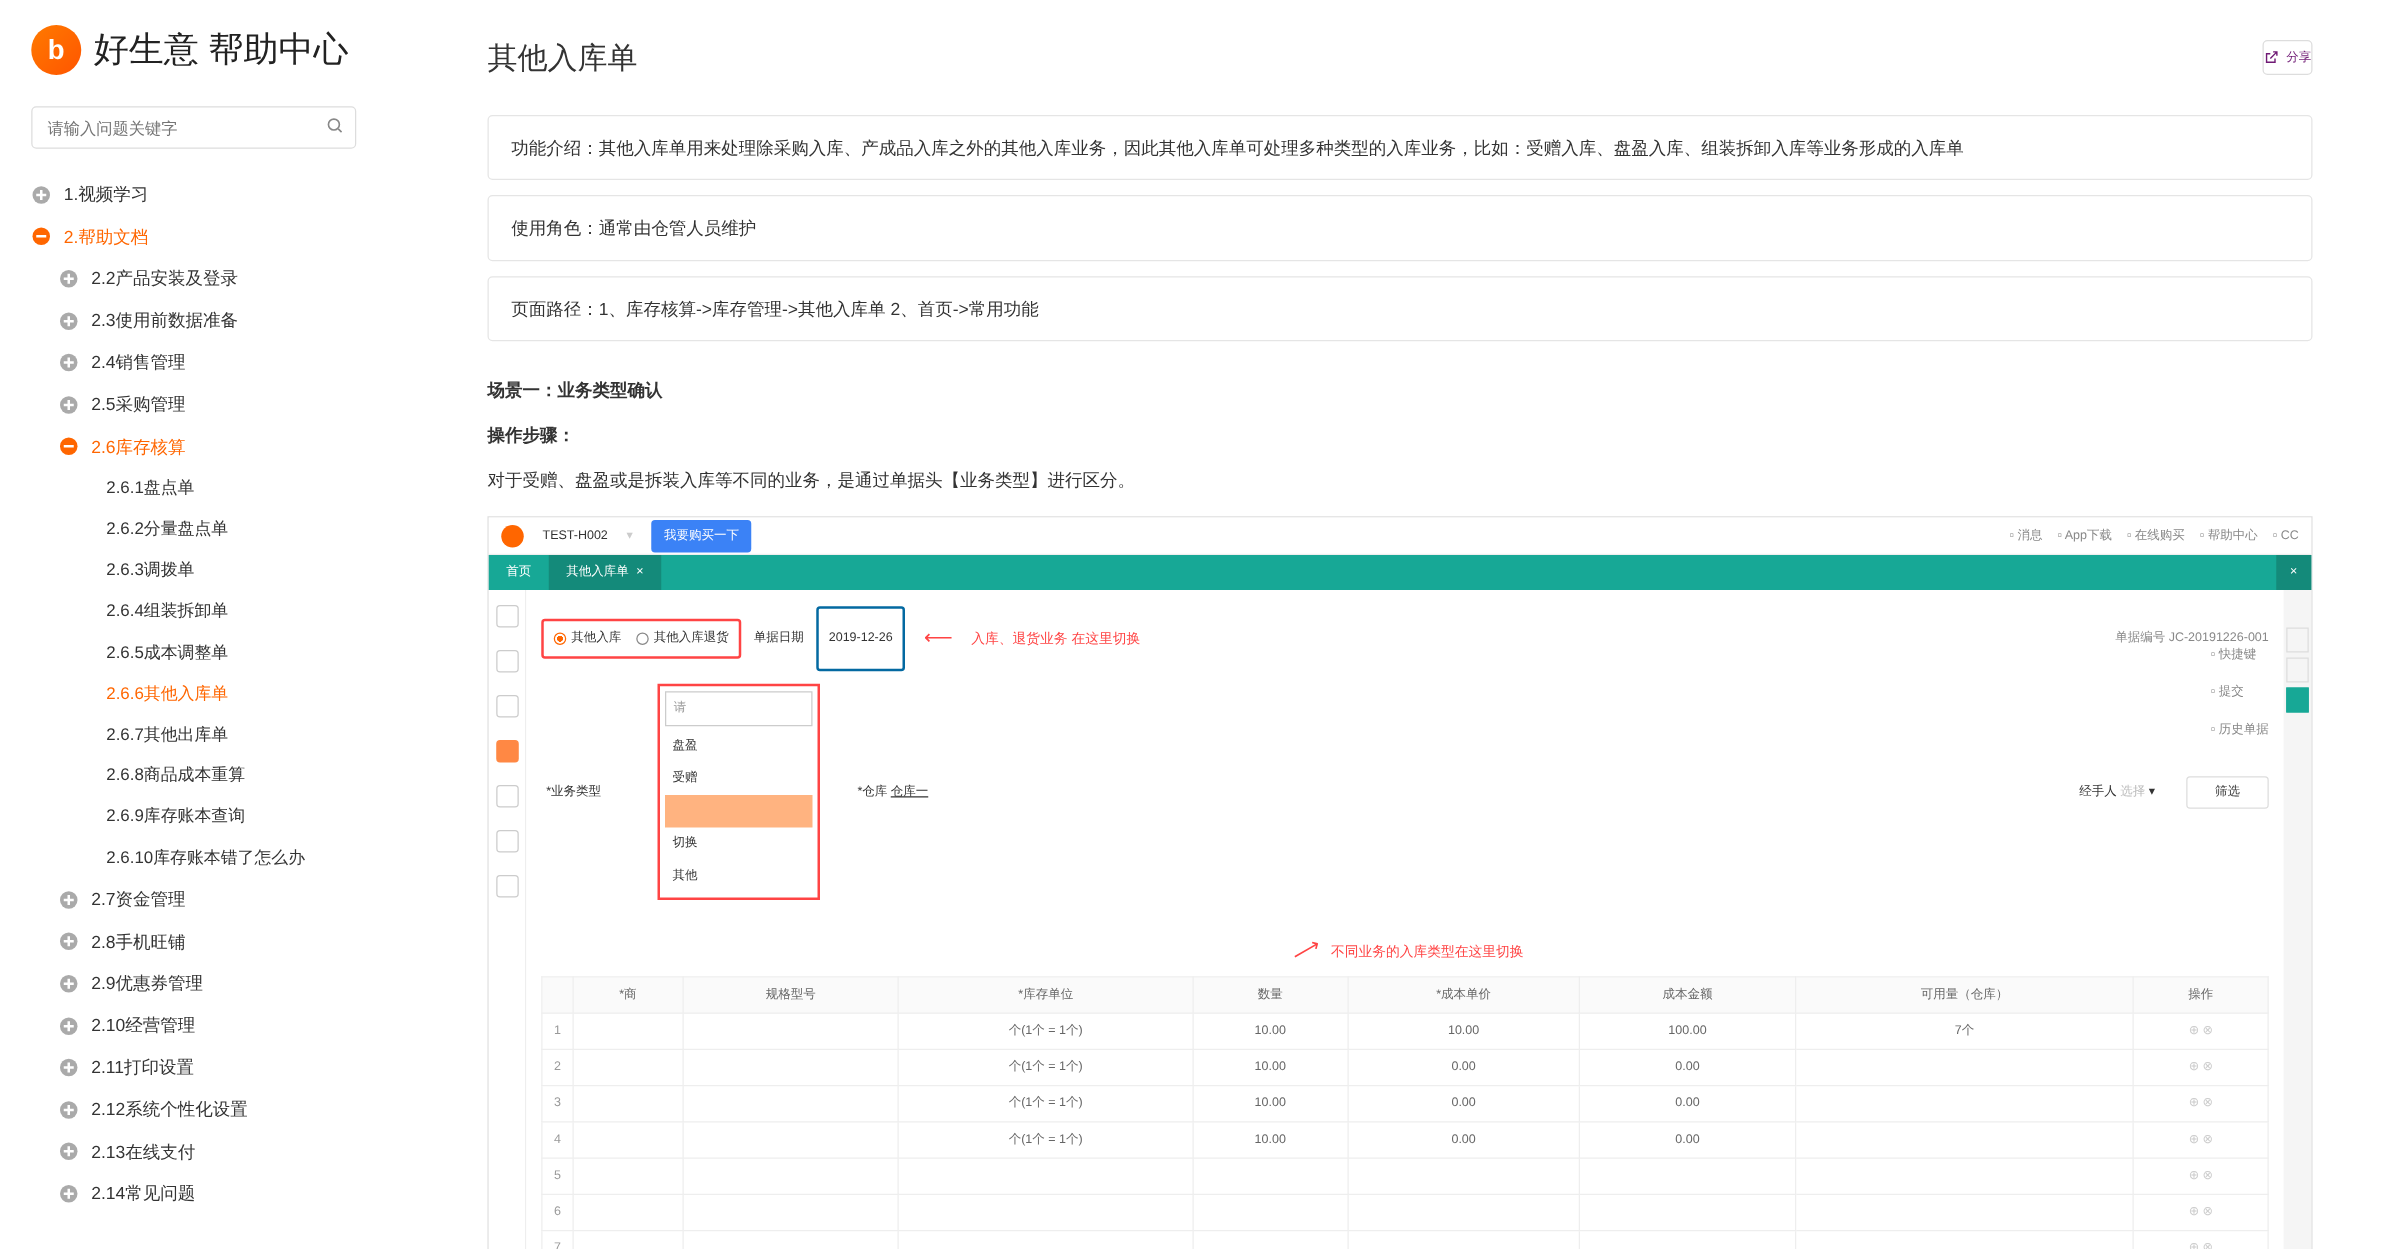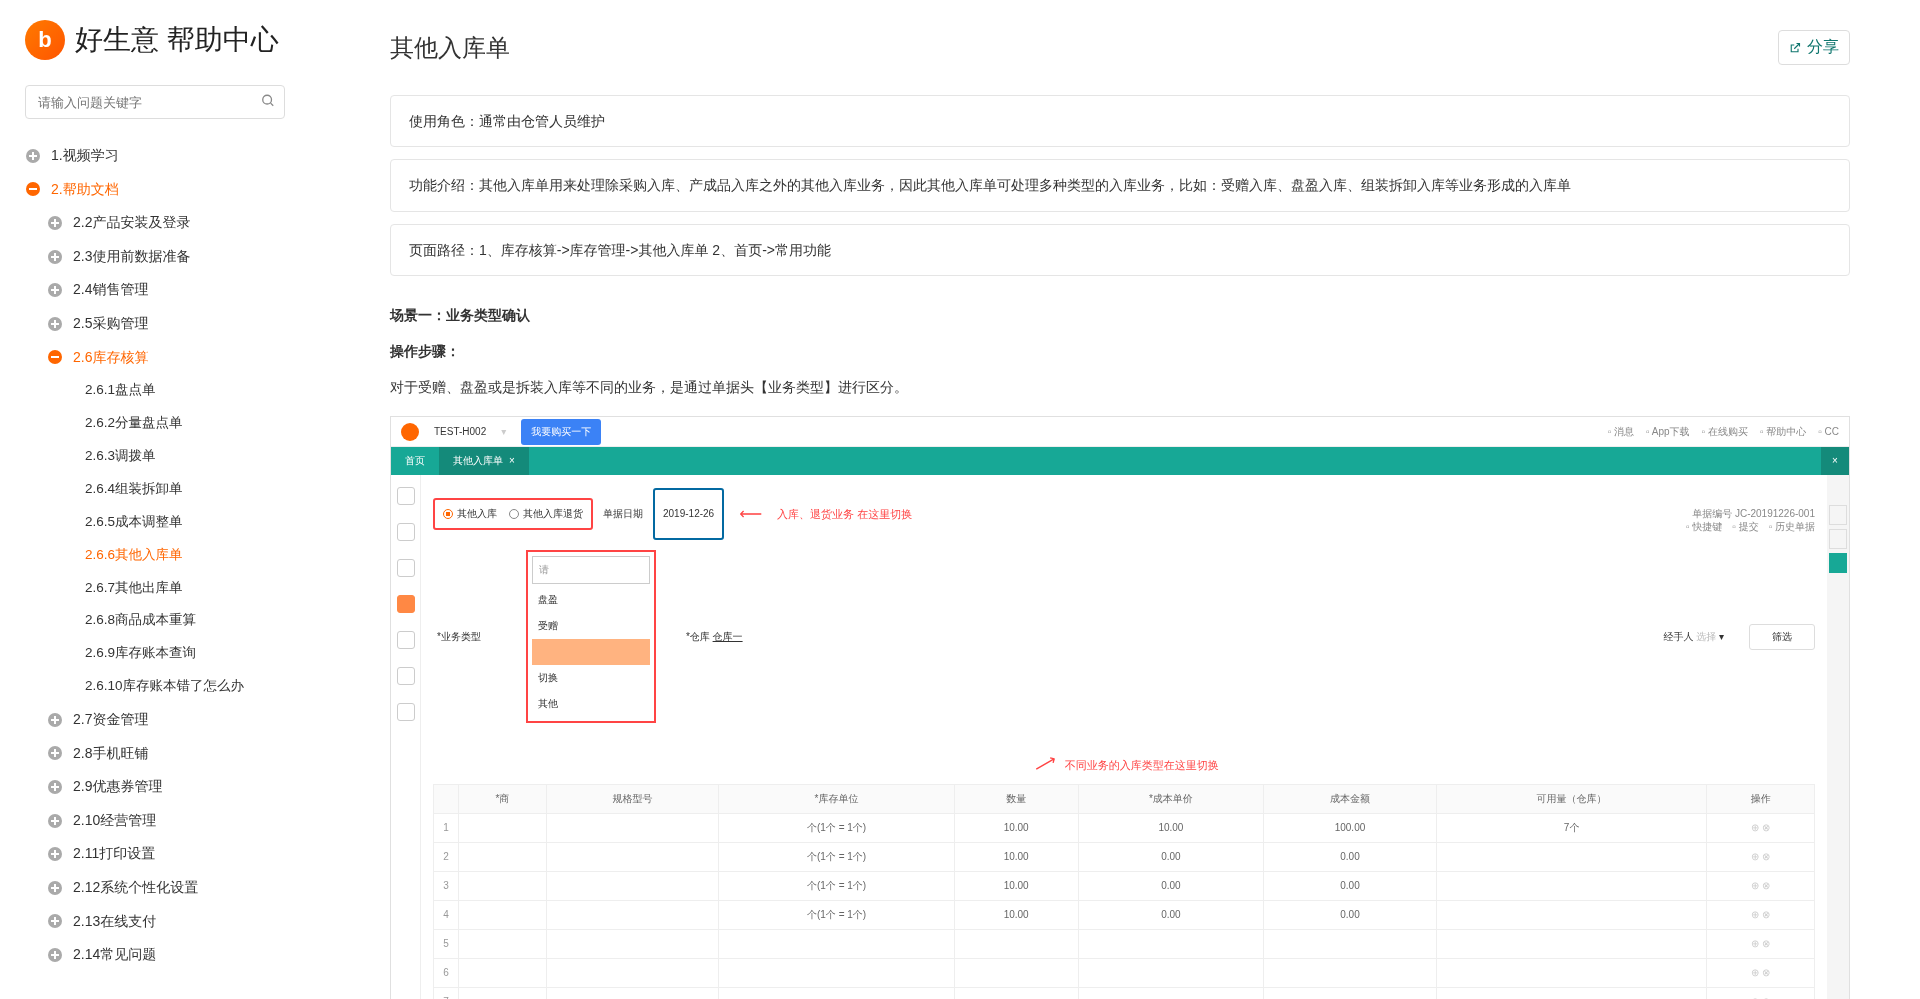--- a/index.html
+++ b/index.html
@@ -29,21 +29,21 @@
     .plus-icon::after { width: 2px; height: 8px; top: 3px; left: 6px; }
     .minus-icon { width: 14px; height: 14px; border-radius: 50%; background: #ff6600; position: relative; }
     .minus-icon::before { content: ''; position: absolute; background: #fff; width: 8px; height: 2px; top: 6px; left: 3px; }
     .nav-item.active { color: #ff6600; }
     .nav-item .nav-label { line-height: 1.4; }
     
     
     .main { flex: 1; padding: 30px 60px 30px 80px; max-width: 1600px; }
     .page-header { display: flex; justify-content: space-between; align-items: center; margin-bottom: 30px; }
     .page-title { font-size: 24px; font-weight: 500; }
-    .share-btn { border: 1px solid #ddd; background: #fff; padding: 6px 10px; border-radius: 4px; cursor: pointer; display: flex; align-items: center; gap: 6px; font-size: 16px; color: #0f766e; }
+    .share-btn { border: 1px solid #ddd; background: #fff; padding: 6px 0; border-radius: 4px; cursor: pointer; display: flex; align-items: center; gap: 6px; font-size: 10px; color: #701a75; }
     
     .info-box { border: 1px solid #e5e5e5; border-radius: 4px; padding: 14px 18px; margin-bottom: 12px; font-size: 14px; line-height: 1.6; background: #fff; }
     .info-label { font-weight: 500; }
     
     .content-section { margin-top: 25px; font-size: 14px; line-height: 2; }
     .content-section p { margin-bottom: 8px; }
     .bold { font-weight: 600; }
     
     
     .screenshot { border: 1px solid #e0e0e0; margin: 15px 0 30px; background: #f7f7f7; font-size: 10px; }
@@ -66,21 +66,21 @@
     .ss-main { flex: 1; background: #fff; padding: 8px 12px; }
     .ss-form-row { display: flex; align-items: center; gap: 10px; padding: 5px 0; position: relative; }
     .ss-radio-group { display: flex; gap: 12px; border: 2px solid #ff4444; padding: 4px 8px; border-radius: 3px; }
     .ss-radio { display: flex; align-items: center; gap: 4px; }
     .ss-radio-dot { width: 10px; height: 10px; border: 1px solid #888; border-radius: 50%; }
     .ss-radio-dot.checked { border-color: #ff6600; background: radial-gradient(circle, #ff6600 40%, #fff 45%); }
     .ss-date-box { border: 2px solid #0369a1; padding: 14px 8px; border-radius: 3px; }
     .ss-arrow-left { color: #ff4444; font-size: 16px; margin: 0 5px; }
     .ss-red-text { color: #ff4444; font-size: 11px; }
     .ss-doc-num { margin-left: auto; color: #888; }
-    .ss-toolbar-right { margin-left: auto; display: flex; gap: 10px; color: #888; }
+    .ss-toolbar-right { margin-left: auto; display: flex; gap: 10px; color: #888; flex-direction: column; }
     
     .ss-dropdown-area { border: 2px solid #ff4444; padding: 4px; width: 130px; position: relative; margin-left: 35px; }
     .ss-dropdown { border: 1px solid #ccc; padding: 3px 6px; background: #fff; margin-bottom: 3px; color: #999; }
     .ss-dropdown-item { padding: 3px 6px; }
     .ss-dropdown-item.highlight { background: #ffb380; color: #fff; }
     
     .ss-table { width: 100%; margin-top: 4px; border-collapse: collapse; }
     .ss-table th, .ss-table td { border: 1px solid #eee; padding: 4px 6px; text-align: center; color: #666; }
     .ss-table th { background: #fafafa; font-weight: normal; }
     .ss-table .num-col { width: 25px; color: #999; }
@@ -239,24 +239,24 @@
       <h1 class="page-title">其他入库单</h1>
       <button class="share-btn">
         <svg width="12" height="12" viewBox="0 0 16 16" fill="none" stroke="currentColor" stroke-width="1.5">
             <path d="M10 2 L14 2 L14 6 M14 2 L7 9 M12 9v4H3V4h4"></path>
           </svg>
         <span>分享</span>
       </button>
     </div>
 
     <div class="info-box">
+      <span class="info-label">功能介绍：</span><span>其他入库单用来处理除采购入库、产成品入库之外的其他入库业务，因此其他入库单可处理多种类型的入库业务，比如：受赠入库、盘盈入库、组装拆卸入库等业务形成的入库单</span>
+    </div>
+    <div class="info-box">
       <span class="info-label">使用角色：</span><span>通常由仓管人员维护</span>
-    </div>
-    <div class="info-box">
-      <span class="info-label">功能介绍：</span><span>其他入库单用来处理除采购入库、产成品入库之外的其他入库业务，因此其他入库单可处理多种类型的入库业务，比如：受赠入库、盘盈入库、组装拆卸入库等业务形成的入库单</span>
     </div>
     <div class="info-box">
       <span class="info-label">页面路径：</span><span>1、库存核算-&gt;库存管理-&gt;其他入库单 2、首页-&gt;常用功能</span>
     </div>
 
     <div class="content-section">
       <p class="bold">场景一：业务类型确认</p>
       <p class="bold">操作步骤：</p>
       <p>对于受赠、盘盈或是拆装入库等不同的业务，是通过单据头【业务类型】进行区分。</p>
 

